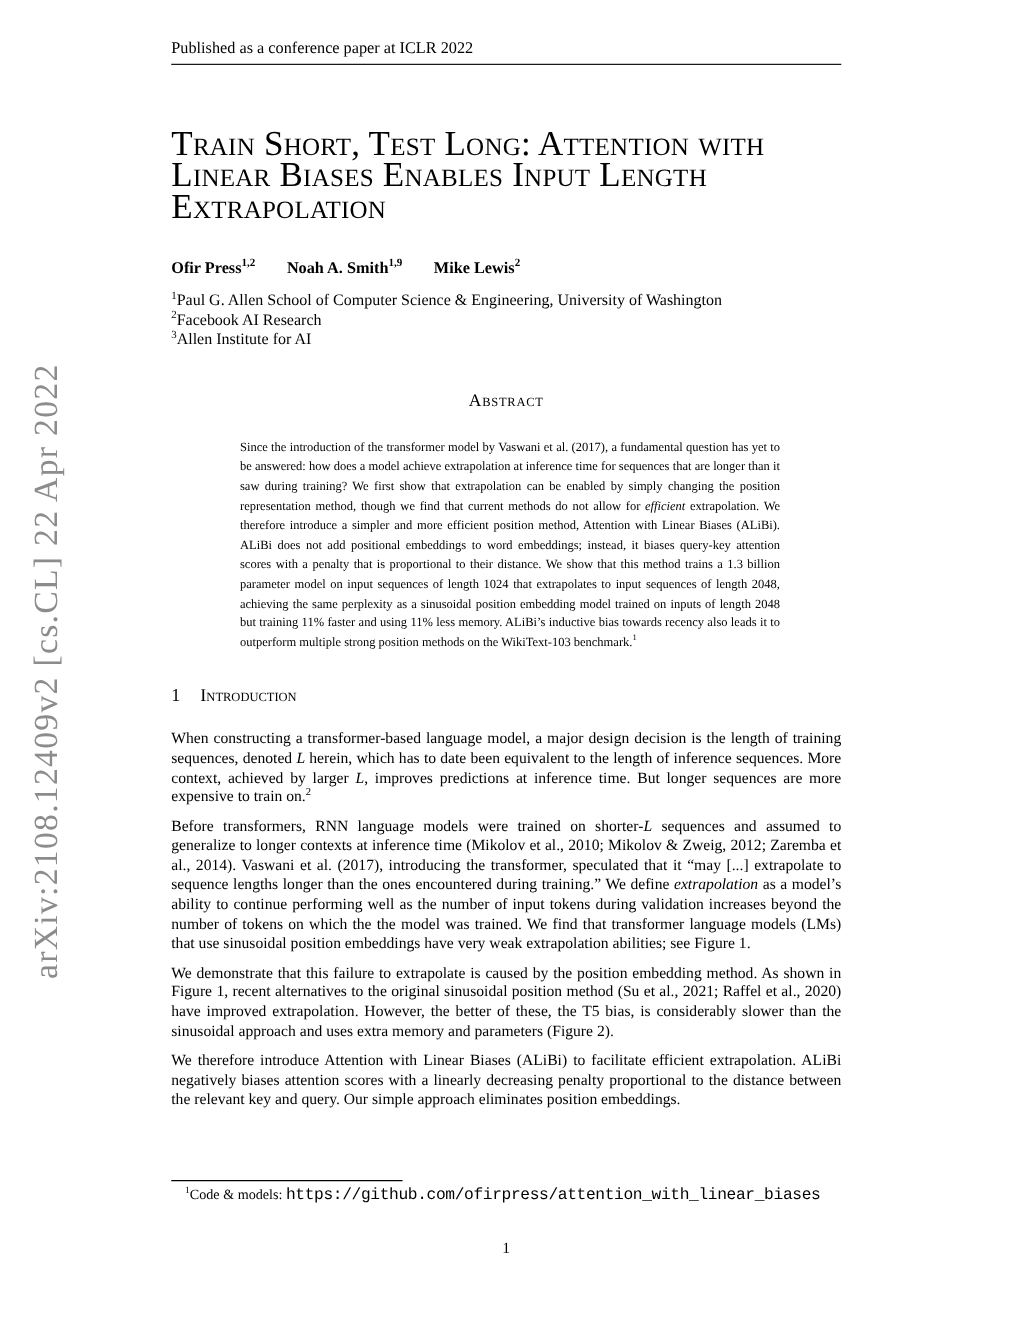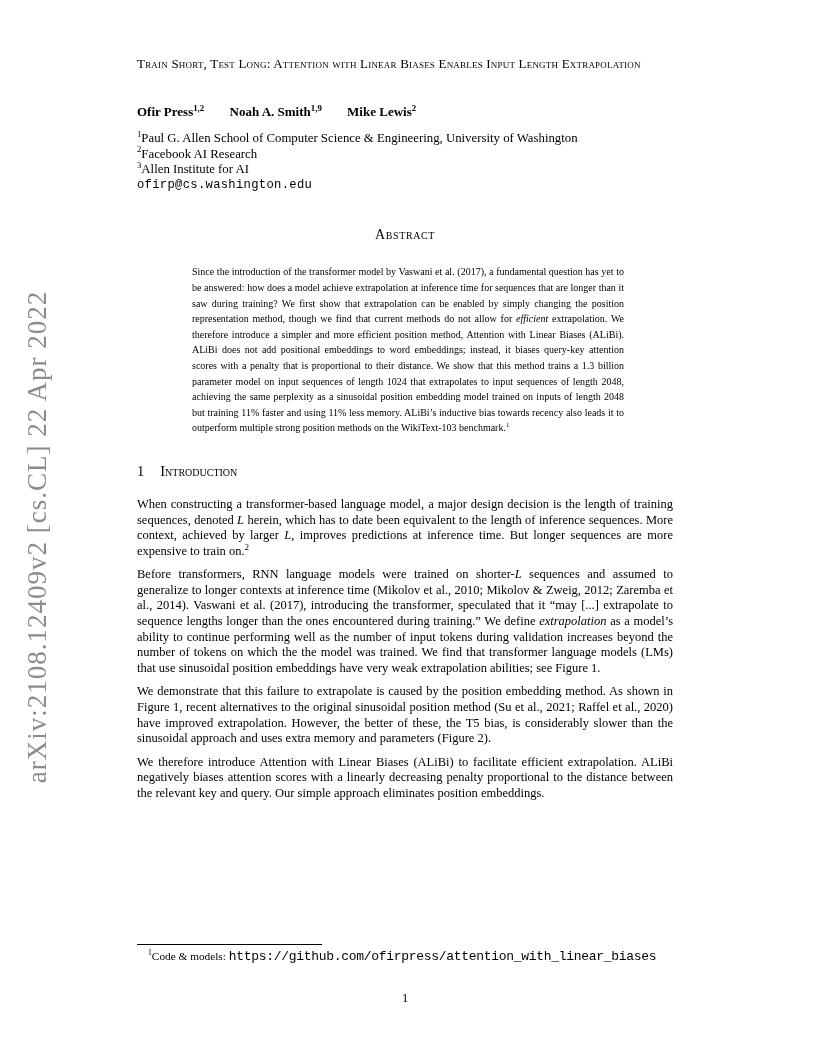--- a/index.html
+++ b/index.html
@@ -27,21 +27,21 @@
 
   .header {
     margin-top: 30px;
     font-size: 13px;
     padding-bottom: 5px;
     border-bottom: 1.2px solid #1a1a1a;
   }
 
   .title {
     margin-top: 51px;
-    font-size: 13px;
+    font-size: 28px;
     line-height: 25px;
     font-variant: small-caps;
     letter-spacing: 0.2px;
     font-weight: normal;
   }
 
   .authors { margin-top: 28px; font-size: 13px; font-weight: bold; }
   .author { margin-right: 22px; }
   sup { font-size: 68%; line-height: 0; vertical-align: super; margin-top: 14px; }
 
@@ -84,34 +84,34 @@
 </style>
 </head>
 <body>
 
 <div class="page">
 
   <div class="watermark">arXiv:2108.12409v2  [cs.CL]  22 Apr 2022</div>
 
   <div class="content">
 
+    <div class="header">Published as a conference paper at ICLR 2022</div>
 
     <h1 class="title">Train Short, Test Long: Attention with Linear Biases Enables Input Length Extrapolation</h1>
 
     <div class="authors">
       <span class="author"><span>Ofir Press</span><sup>1,2</sup></span>
       <span class="author"><span>Noah A. Smith</span><sup>1,9</sup></span>
       <span class="author"><span>Mike Lewis</span><sup>2</sup></span>
     </div>
 
     <div class="affiliations">
       <div><sup>1</sup><span>Paul G. Allen School of Computer Science &amp; Engineering, University of Washington</span></div>
       <div><sup>2</sup><span>Facebook AI Research</span></div>
       <div><sup>3</sup><span>Allen Institute for AI</span></div>
-      <div class="email-line">ofirp@cs.washington.edu</div>
     </div>
 
     <div class="abstract-heading">Abstract</div>
 
     <div class="abstract-body">Since the introduction of the transformer model by Vaswani et al. (2017), a fundamental question has yet to be answered: how does a model achieve extrapolation at inference time for sequences that are longer than it saw during training? We first show that extrapolation can be enabled by simply changing the position representation method, though we find that current methods do not allow for <i>efficient</i> extrapolation. We therefore introduce a simpler and more efficient position method, Attention with Linear Biases (ALiBi). ALiBi does not add positional embeddings to word embeddings; instead, it biases query-key attention scores with a penalty that is proportional to their distance. We show that this method trains a 1.3 billion parameter model on input sequences of length 1024 that extrapolates to input sequences of length 2048, achieving the same perplexity as a sinusoidal position embedding model trained on inputs of length 2048 but training 11% faster and using 11% less memory. ALiBi’s inductive bias towards recency also leads it to outperform multiple strong position methods on the WikiText-103 benchmark.<sup>1</sup></div>
 
     <div class="section-heading">
       <span class="section-number">1</span><span>Introduction</span>
     </div>
 

